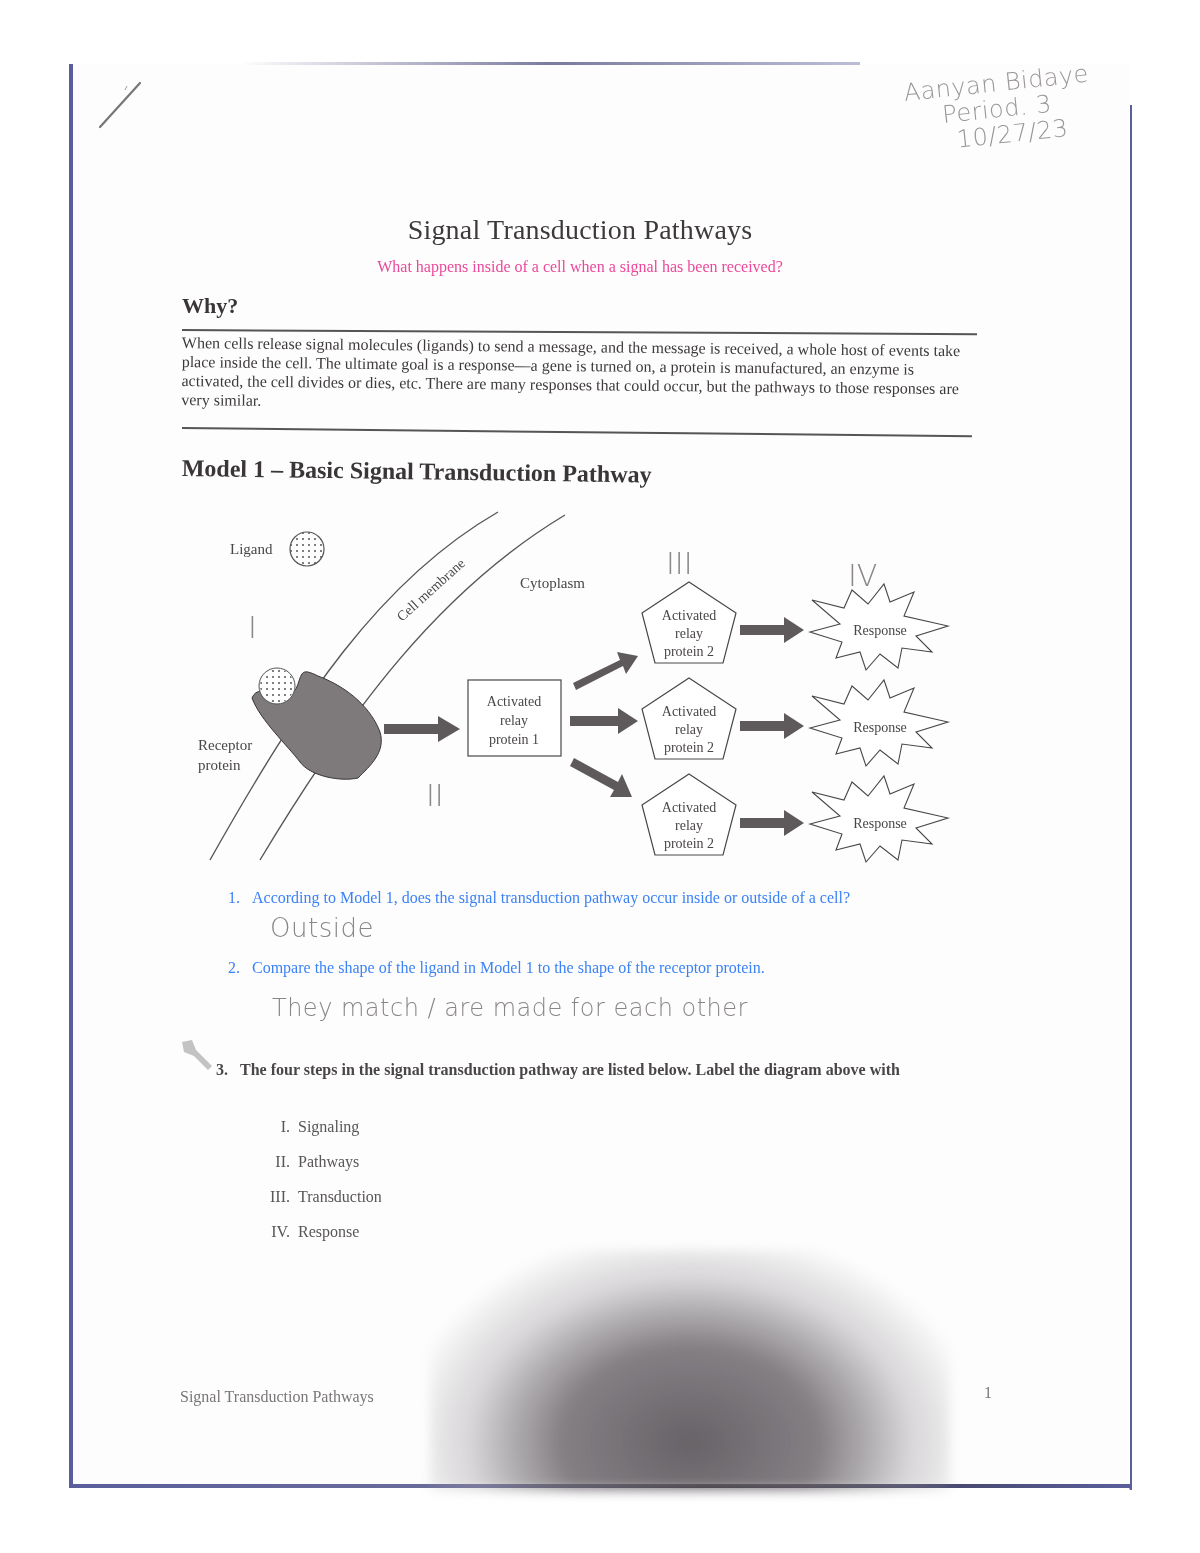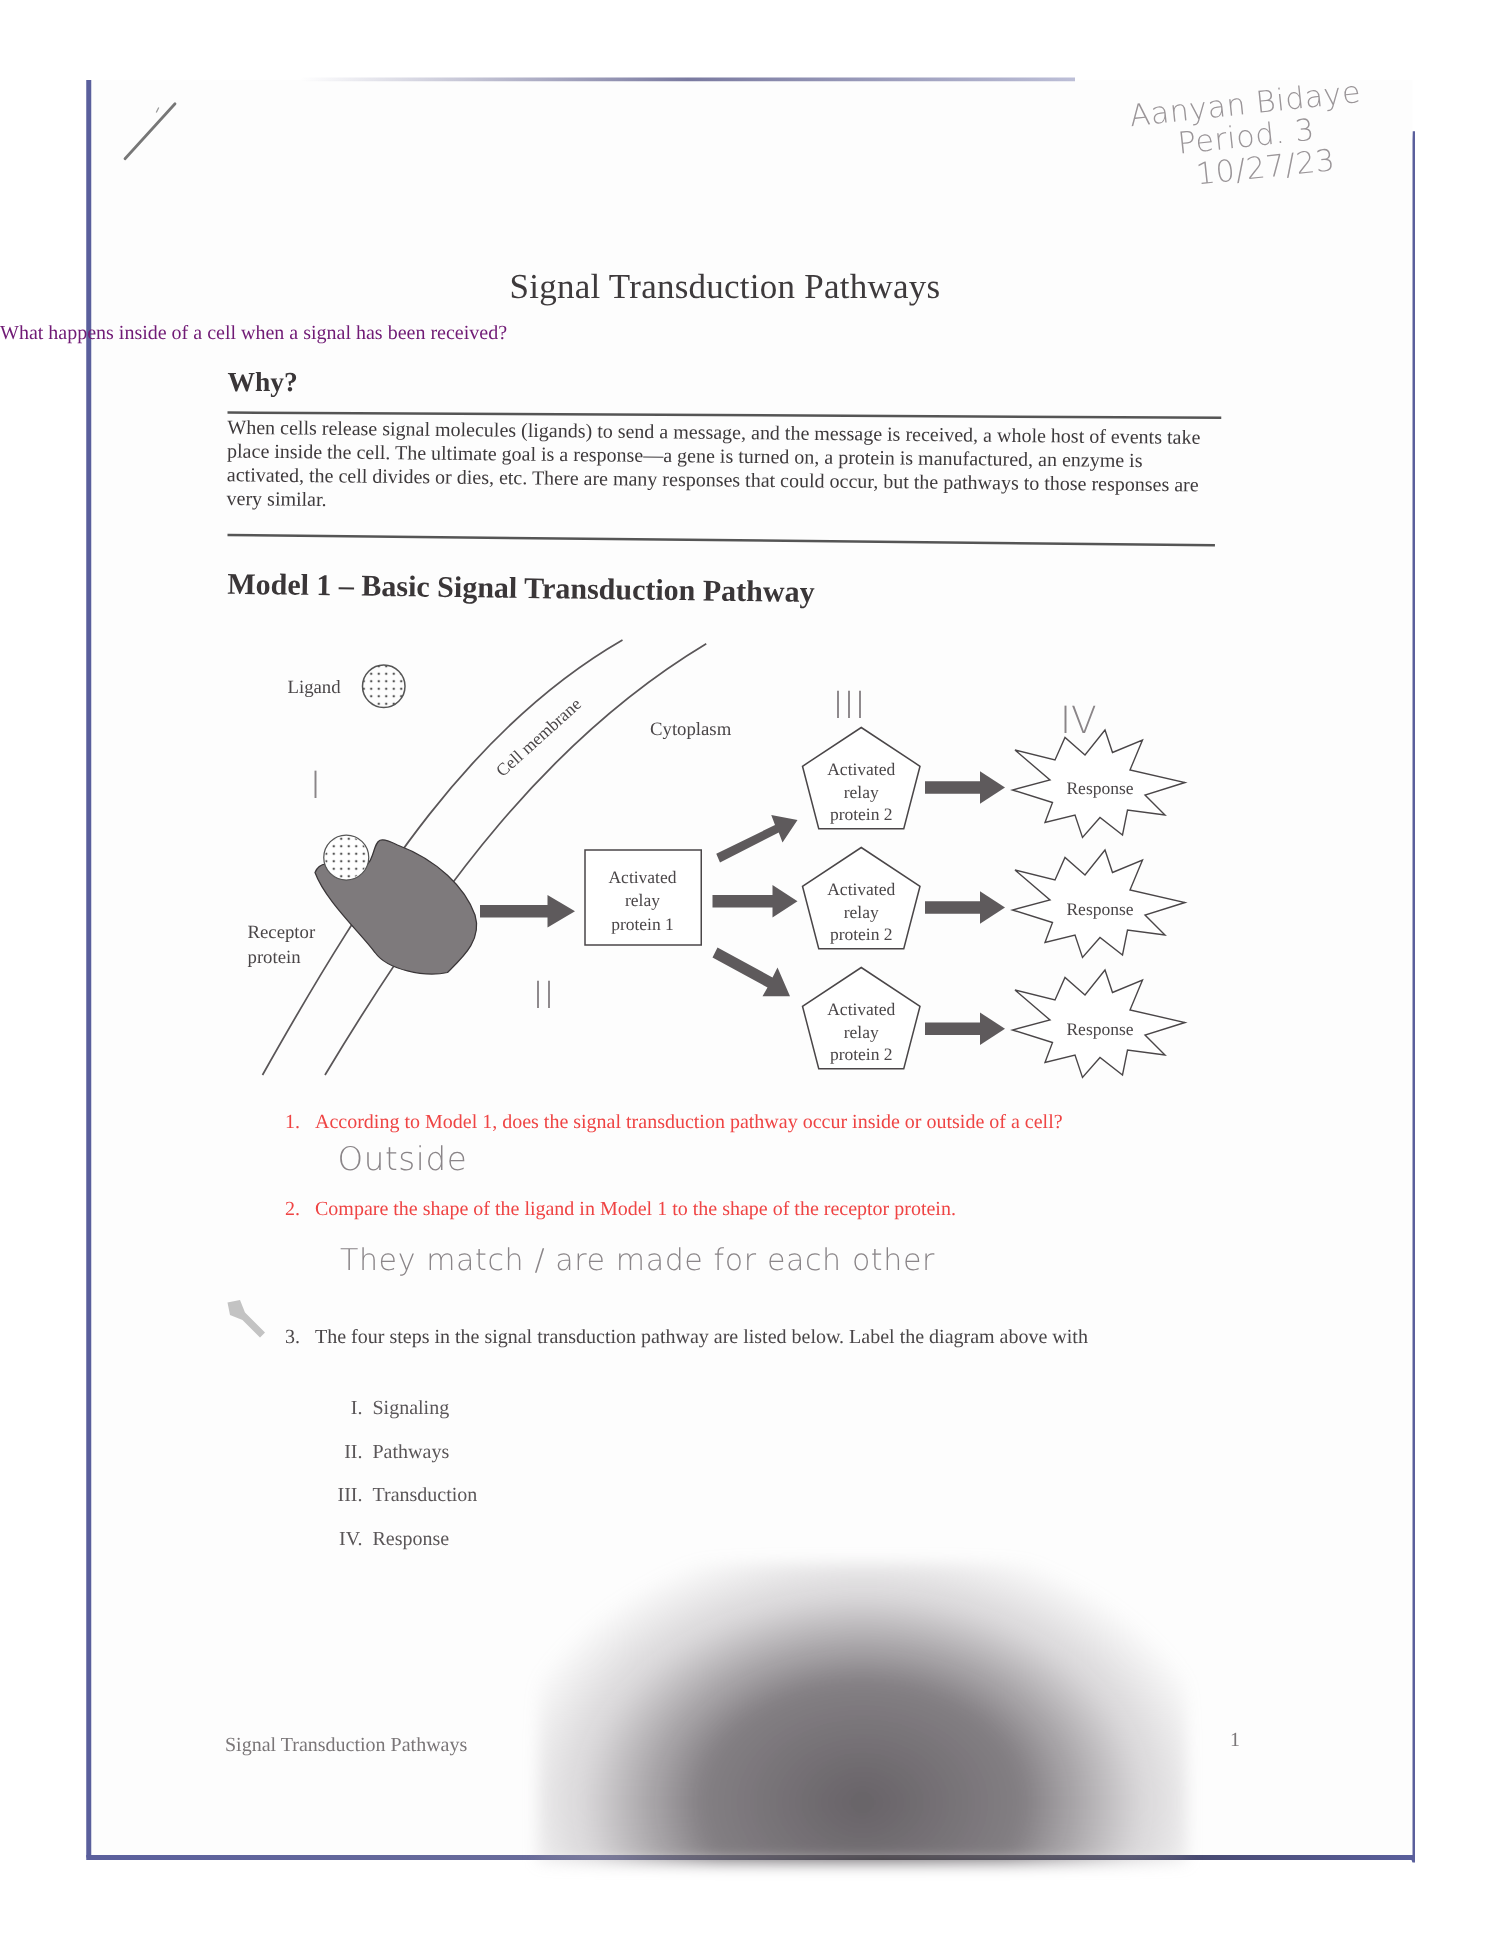--- a/index.html
+++ b/index.html
@@ -43,45 +43,45 @@
     #name-block div { white-space: nowrap; }
     #name-line { padding-left: 6px; }
     #period-line { padding-left: 42px; }
     #date-line { padding-left: 54px; }
 
     #title {
       left: 0; width: 1160px; top: 214px; text-align: center;
       font-size: 28px; color: #3e3a3c; letter-spacing: 0.2px;
     }
     #subtitle {
-      left: 0; width: 1160px; top: 258px; text-align: left;
-      font-size: 16px; color: #701a75;
+      left: 0; width: 1160px; top: 258px; text-align: center;
+      font-size: 16px; color: #ec4899;
     }
     #why-heading { left: 182px; top: 293px; font-size: 22px; color: #3a3638; font-weight: bold; }
     #why-rule-top { left: 182px; top: 329px; width: 795px; height: 2px; background: #555; transform: rotate(0.3deg); transform-origin: left; }
     #why-text {
       left: 182px; top: 333px; width: 780px; font-size: 16px; line-height: 19px; color: #3e3a3c;
       transform: rotate(0.6deg); transform-origin: left top;
     }
     #why-rule-bottom { left: 182px; top: 427px; width: 790px; height: 2px; background: #555; transform: rotate(0.6deg); transform-origin: left; }
 
     #model-heading {
       left: 182px; top: 455px; font-size: 24px; font-weight: bold; color: #3a3638;
       transform: rotate(0.8deg); transform-origin: left top;
     }
 
     #diagram { left: 180px; top: 500px; width: 800px; height: 380px; }
     .diag-label { font-family: "Liberation Serif", serif; fill: #4a4648; }
 
-    .q { font-size: 16px; color: #ef4444; }
+    .q { font-size: 16px; color: #3b82f6; }
     #q1 { left: 228px; top: 889px; width: 740px; }
     #q1-answer { left: 270px; top: 913px; font-size: 26px; }
     #q2 { left: 228px; top: 959px; width: 740px; }
     #q2-answer { left: 272px; top: 994px; font-size: 24px; }
-    #q3 { left: 228px; top: 1058px; width: 760px; line-height: 24px; color: #4a4648; }
+    #q3 { left: 216px; top: 1058px; width: 760px; line-height: 24px; color: #4a4648; font-weight: bold; }
     .qnum { display: inline-block; width: 24px; }
     .q3-line2 { padding-left: 24px; display: block; }
     #steps { left: 250px; top: 1118px; font-size: 16px; color: #5a5658; }
     .step { height: 35px; display: flex; }
     .step-num { width: 40px; text-align: right; padding-right: 8px; }
     #pointer-icon { left: 178px; top: 1038px; width: 40px; height: 40px; }
 
     #footer-title { left: 180px; top: 1388px; font-size: 16px; color: #7a7678; }
     #footer-page { left: 984px; top: 1384px; font-size: 16px; color: #7a7678; }
 

